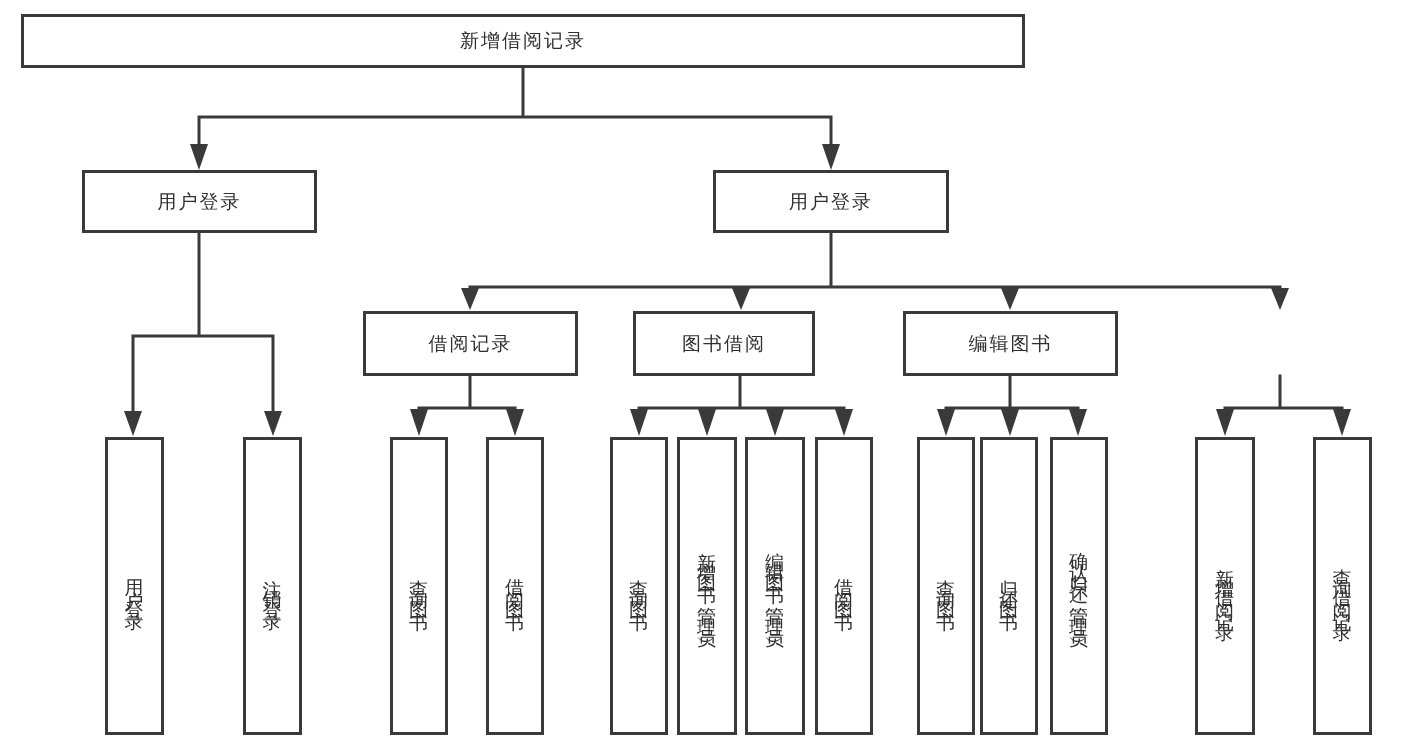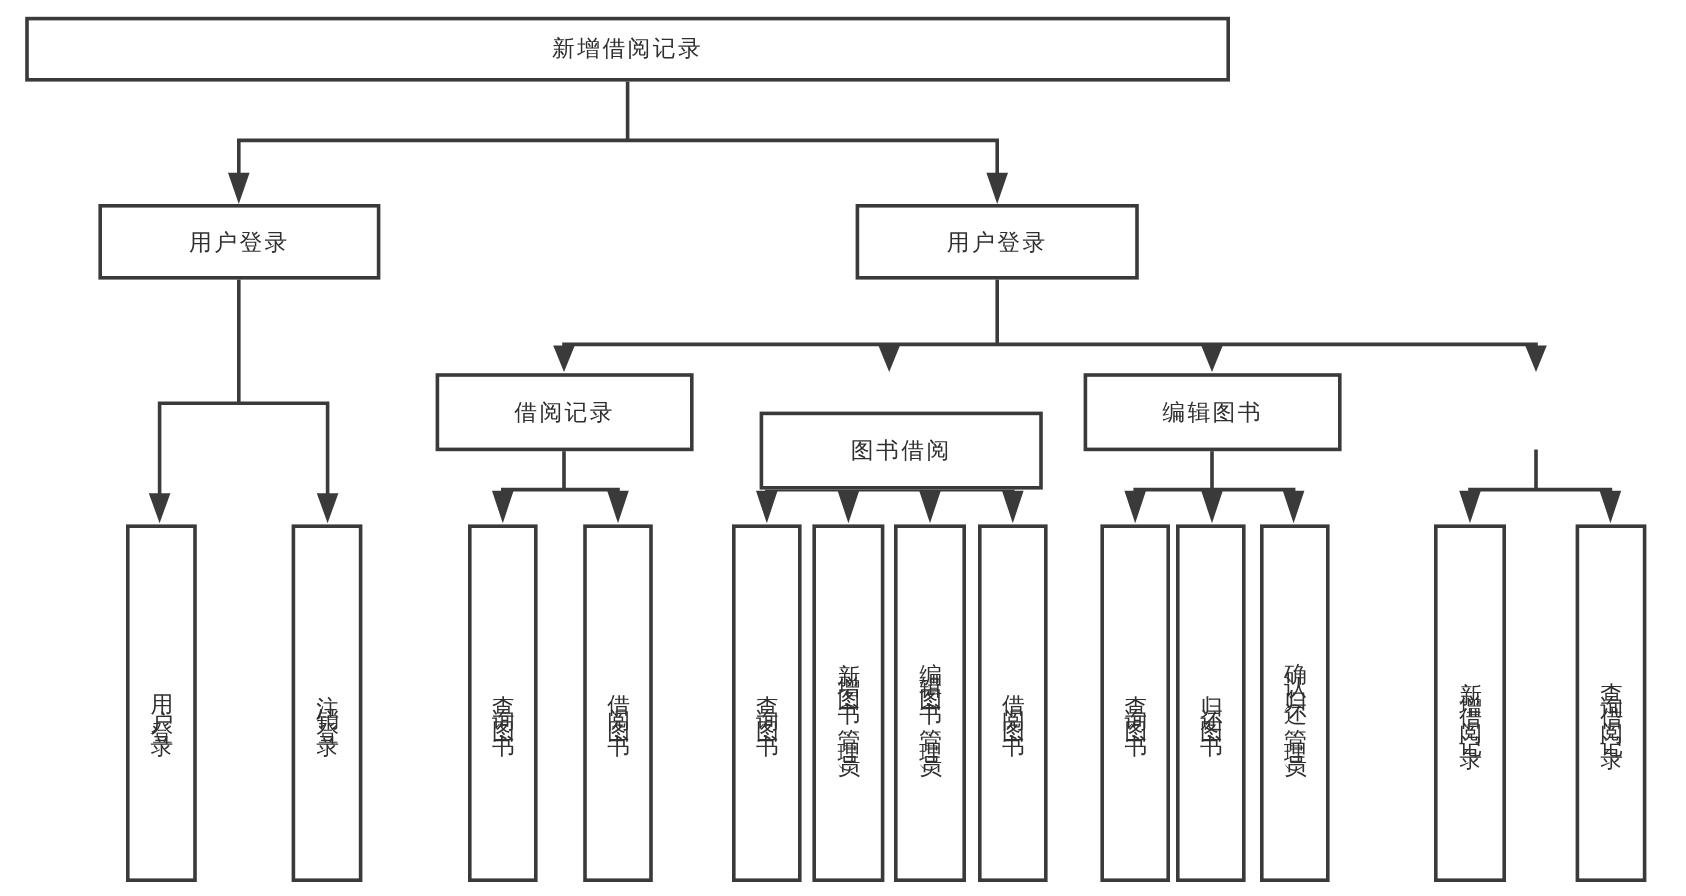--- a/index.html
+++ b/index.html
@@ -136,21 +136,21 @@
   <div class="box l2-box" style="left:82px;width:235px;">
     <span class="hlabel">用户登录</span>
   </div>
   <div class="box l2-box" style="left:713px;width:236px;">
     <span class="hlabel">用户登录</span>
   </div>
 
   <div class="box l3-box" style="left:363px;width:215px;">
     <span class="hlabel">借阅记录</span>
   </div>
-  <div class="box l3-box" style="left:633px;width:236px;margin-top:32px;">
+  <div class="box l3-box" style="left:633px;width:182px;">
     <span class="hlabel">图书借阅</span>
   </div>
   <div class="box l3-box" style="left:903px;width:215px;">
     <span class="hlabel">编辑图书</span>
   </div>
 
   <div class="box leaf" style="left:105px;width:59px;">
     <span class="vlabel">用户登录</span>
   </div>
   <div class="box leaf" style="left:243px;width:59px;">

